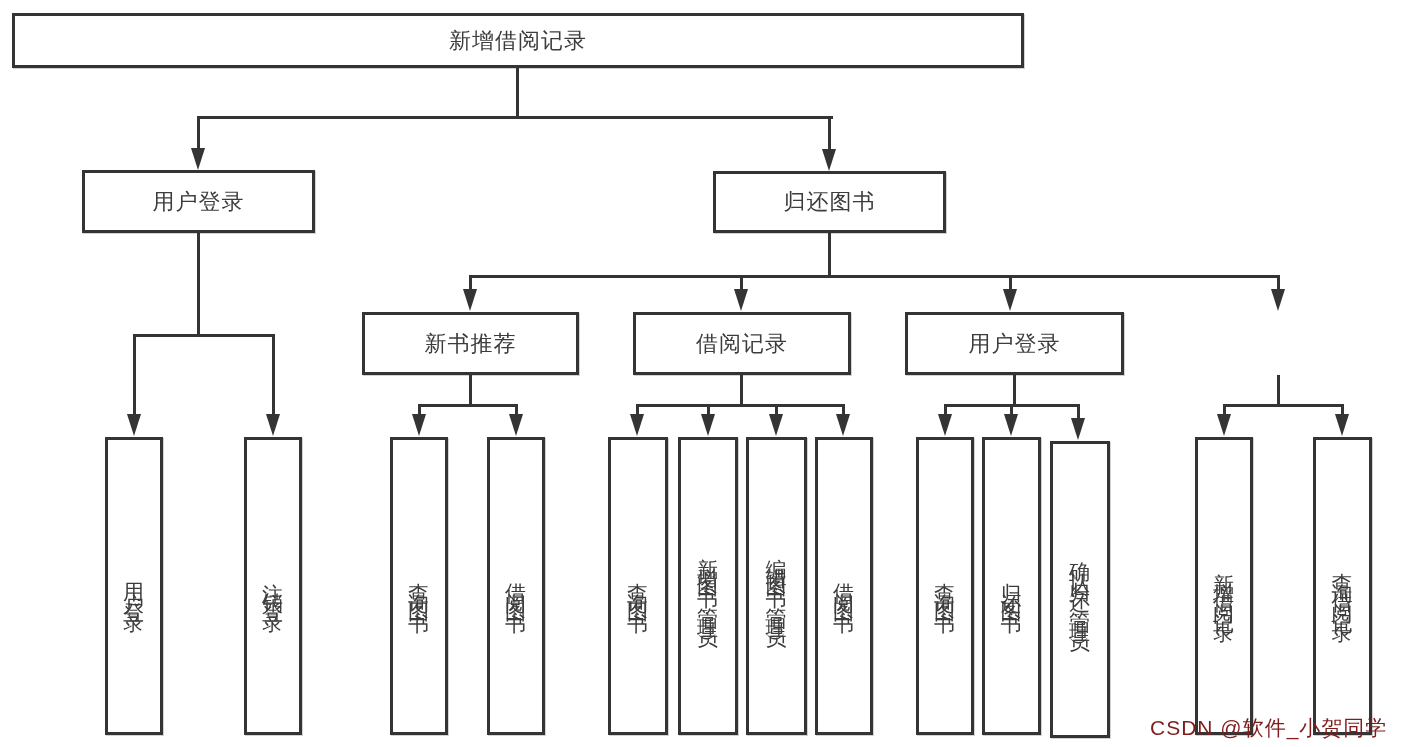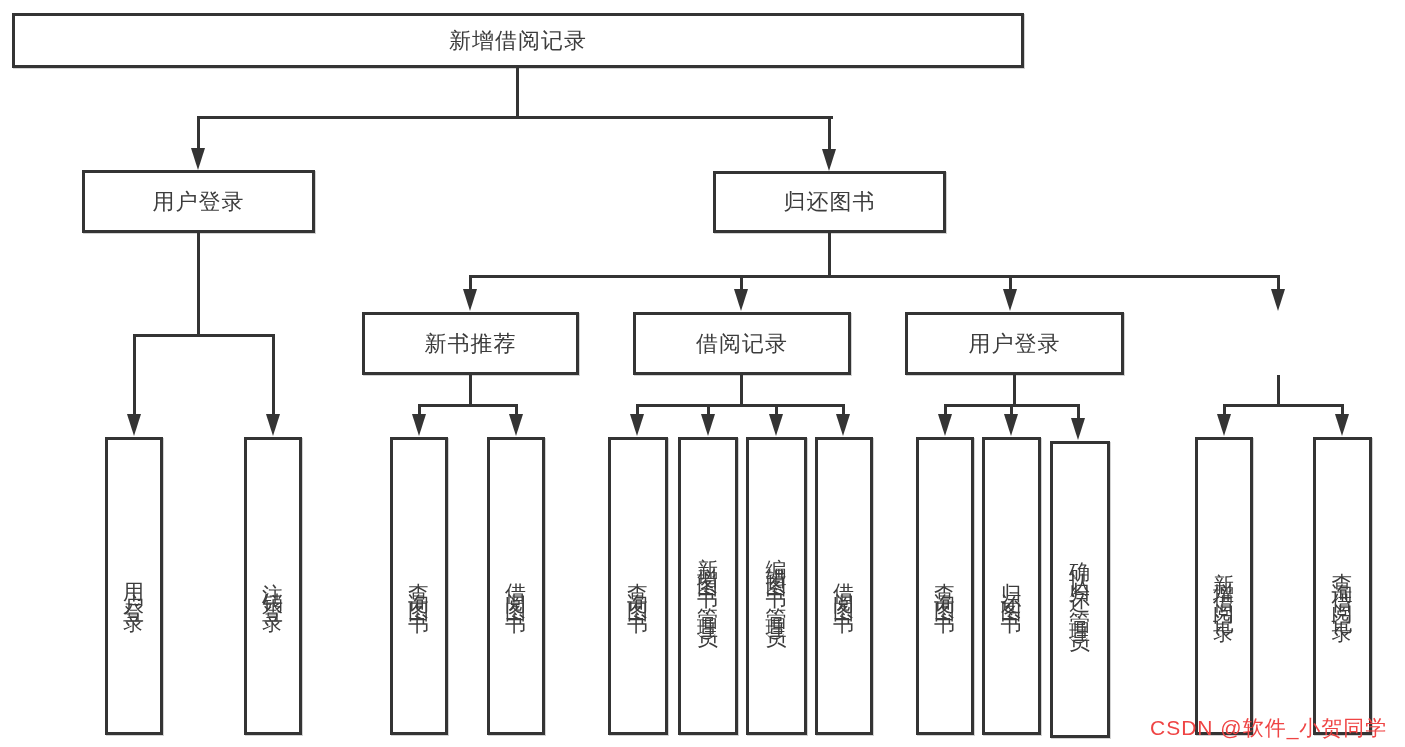--- a/index.html
+++ b/index.html
@@ -44,21 +44,21 @@
   .ah{
     position:absolute;width:0;height:0;
     border-left:7px solid transparent;
     border-right:7px solid transparent;
     border-top:22px solid #343434;
   }
   .watermark{
     position:absolute;
     left:1150px;top:714px;
     font-size:21px;
-    color:#ef4444;
+    color:#7f1d1d;
     letter-spacing:1px;
     white-space:nowrap;
     z-index:5;
   }
 </style>
 </head>
 <body>
 
 <div id="stage">
 

